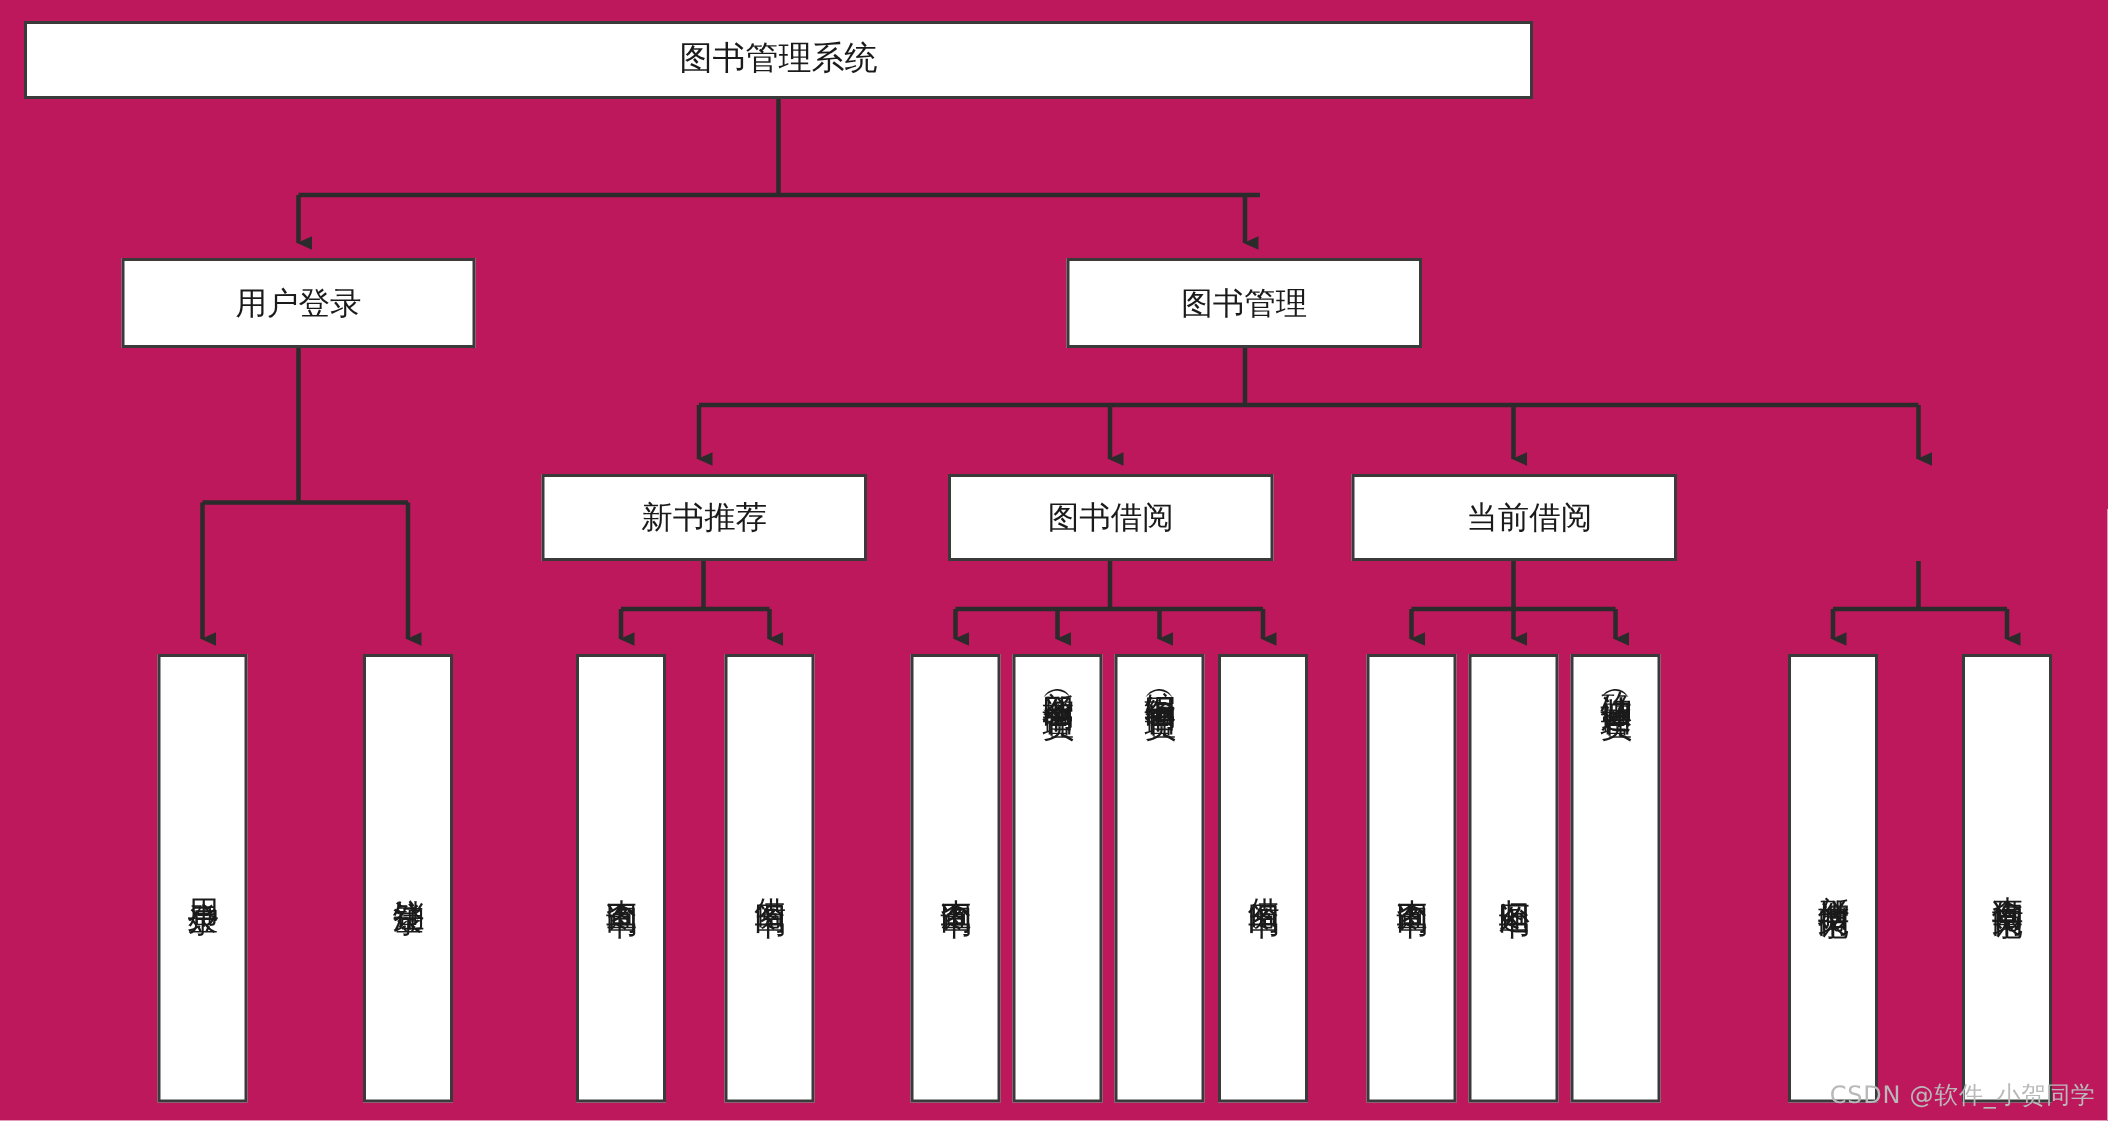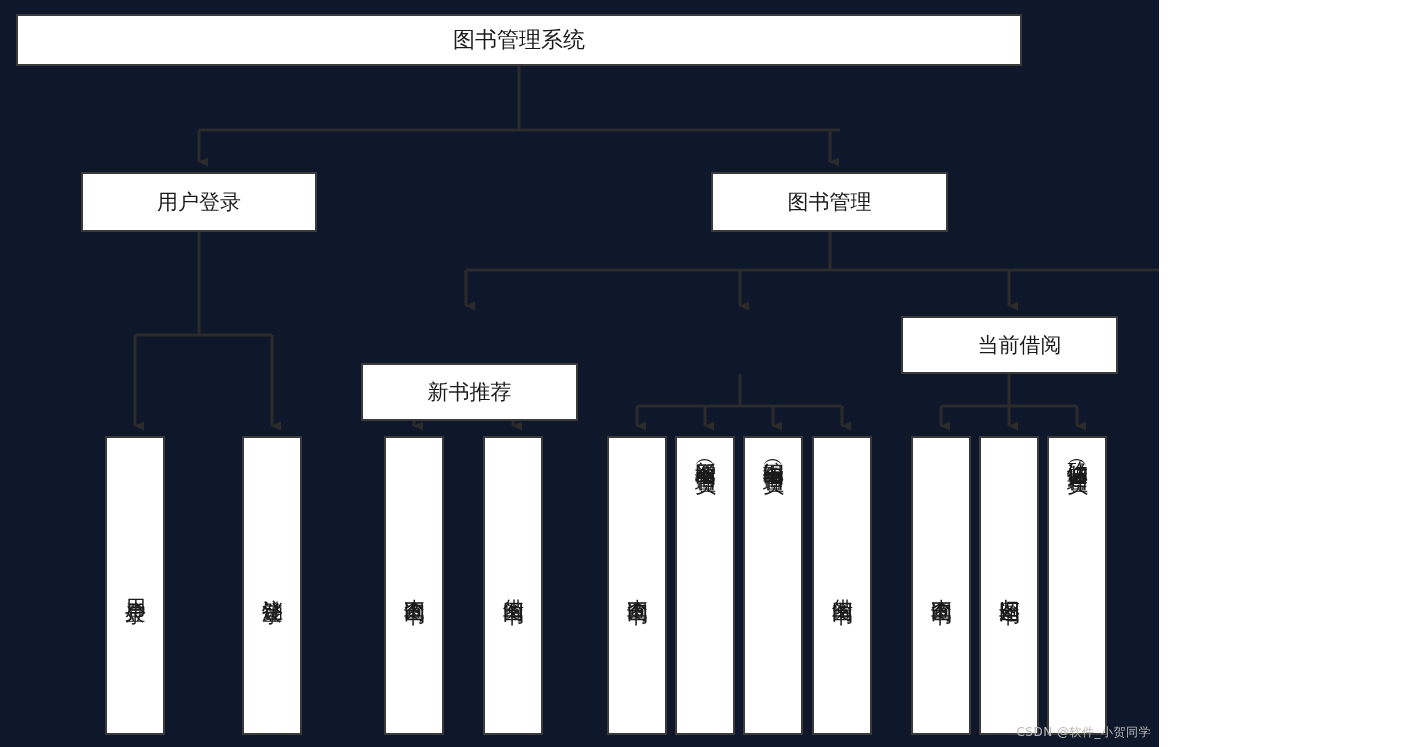--- a/index.html
+++ b/index.html
@@ -5,23 +5,23 @@
   html, body {
     margin: 0;
     padding: 0;
     background: #ffffff;
   }
   body {
     font-family: "DejaVu Sans", "Liberation Sans", sans-serif;
   }
   #stage {
     position: relative;
-    width: 1159px;
+    width: 1405px;
     height: 747px;
-    background: #0f172a;
+    background: #be185d;
     overflow: hidden;
   }
   #edges {
     position: absolute;
     left: 0;
     top: 0;
     width: 1405px;
     height: 747px;
     pointer-events: none;
   }
@@ -60,21 +60,21 @@
     line-height: 1;
   }
   .node.vert.centered {
     align-items: center;
     padding-top: 0;
   }
   .watermark {
     position: absolute;
     right: 8px;
     bottom: 6px;
-    font-size: 12px;
+    font-size: 16px;
     color: #b9b9b9;
     z-index: 5;
     white-space: nowrap;
     letter-spacing: 0.5px;
     text-align: center;
   }
 </style>
 </head>
 <body>
 
@@ -134,22 +134,25 @@
     <span class="label">图书管理系统</span>
   </div>
 
   <div class="node horiz" style="left:81px; top:172px; width:236px; height:60px;">
     <span class="label">用户登录</span>
   </div>
   <div class="node horiz" style="left:711px; top:172px; width:237px; height:60px;">
     <span class="label">图书管理</span>
   </div>
 
-  <div class="node horiz" style="left:361px; top:316px; width:217px; height:58px;margin-top:47px;">
+  <div class="node horiz" style="left:361px; top:316px; width:217px; height:58px;">
     <span class="label">新书推荐</span>
+  </div>
+  <div class="node horiz" style="left:632px; top:316px; width:217px; height:58px;">
+    <span class="label">图书借阅</span>
   </div>
   <div class="node horiz" style="left:901px; top:316px; width:217px; height:58px;padding-left:20px;">
     <span class="label">当前借阅</span>
   </div>
 
   <div class="node vert centered" style="left:105px; top:436px; width:60px; height:299px;">
     <span class="label">用户登录</span>
   </div>
   <div class="node vert centered" style="left:242px; top:436px; width:60px; height:299px;">
     <span class="label">注销登录</span>

